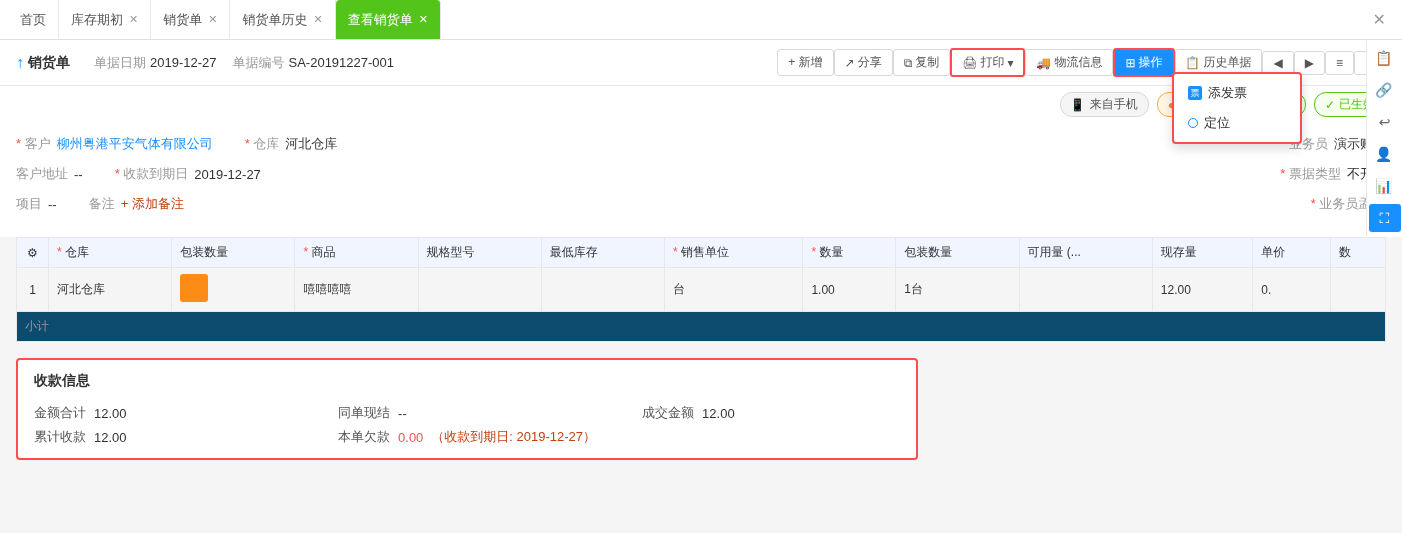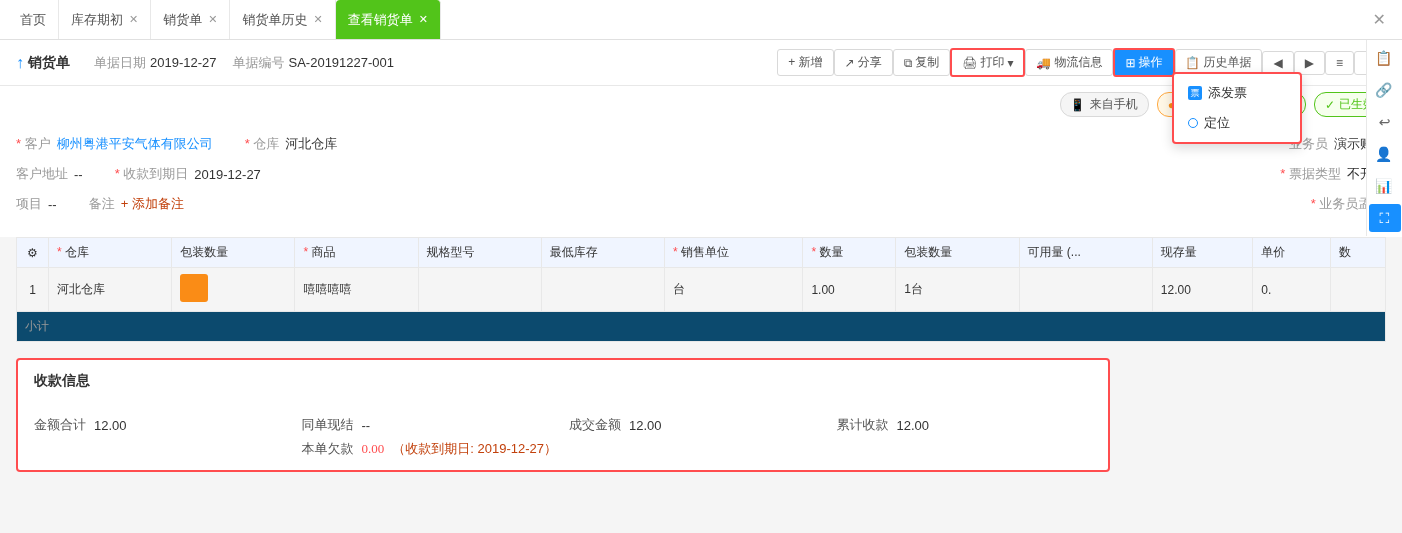--- a/index.html
+++ b/index.html
@@ -90,26 +90,26 @@
     .table-settings-col { width: 32px; text-align: center; }
     .subtotal-row td { background: #0c4a6e; }
     .product-img { width: 28px; height: 28px; background: #fa8c16; border-radius: 3px; display: inline-block; }
 
     
     .bottom-info {
       margin: 8px 16px; padding: 12px 16px;
       border: 2px solid #ff4d4f; border-radius: 4px;
       background: #fff; display: inline-block; min-width: 520px;
     }
-    .bottom-info-title { font-weight: 600; font-size: 14px; margin-bottom: 26px; }
-    .bottom-info-grid { display: grid; grid-template-columns: 1fr 1fr 1fr 1fr; gap: 6px 12px; }
+    .bottom-info-title { font-weight: 600; font-size: 14px; margin-bottom: 14px; }
+    .bottom-info-grid { display: grid; grid-template-columns: 1fr 1fr 1fr; gap: 6px 46px; }
     .info-row { display: flex; align-items: center; gap: 8px; font-size: 13px; }
     .info-label { color: #555; white-space: nowrap; }
     .info-value { color: #333; }
-    .info-value.red { color: #ff4d4f; font-family: Liberation Serif, serif; }
+    .info-value.red { color: #ff4d4f; }
     .info-value.blue { color: #c2410c; }
 
     
     .right-sidebar {
       position: fixed; right: 0; top: 40px;
       width: 36px; background: #fff;
       border-left: 1px solid #e8e8e8;
       display: flex; flex-direction: column; align-items: center;
       padding: 4px 0; gap: 4px;
     }

